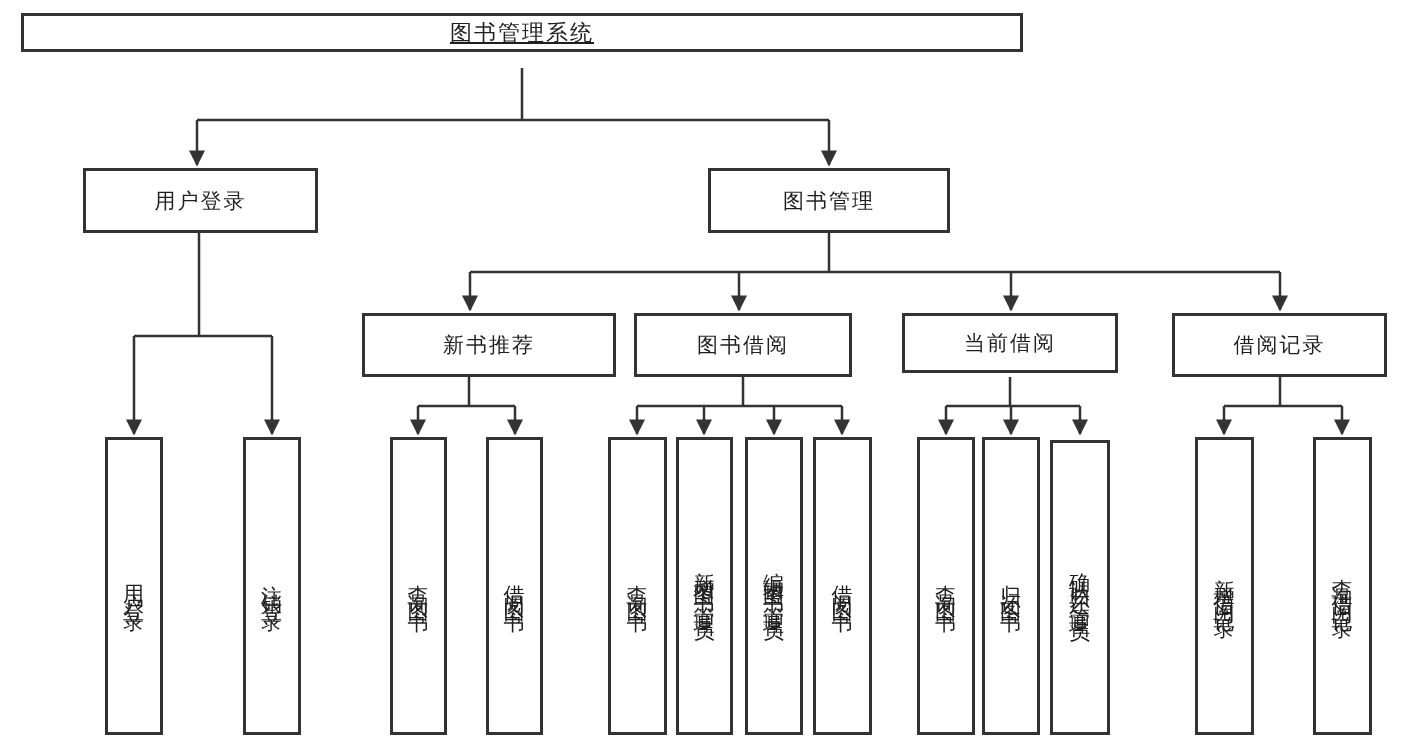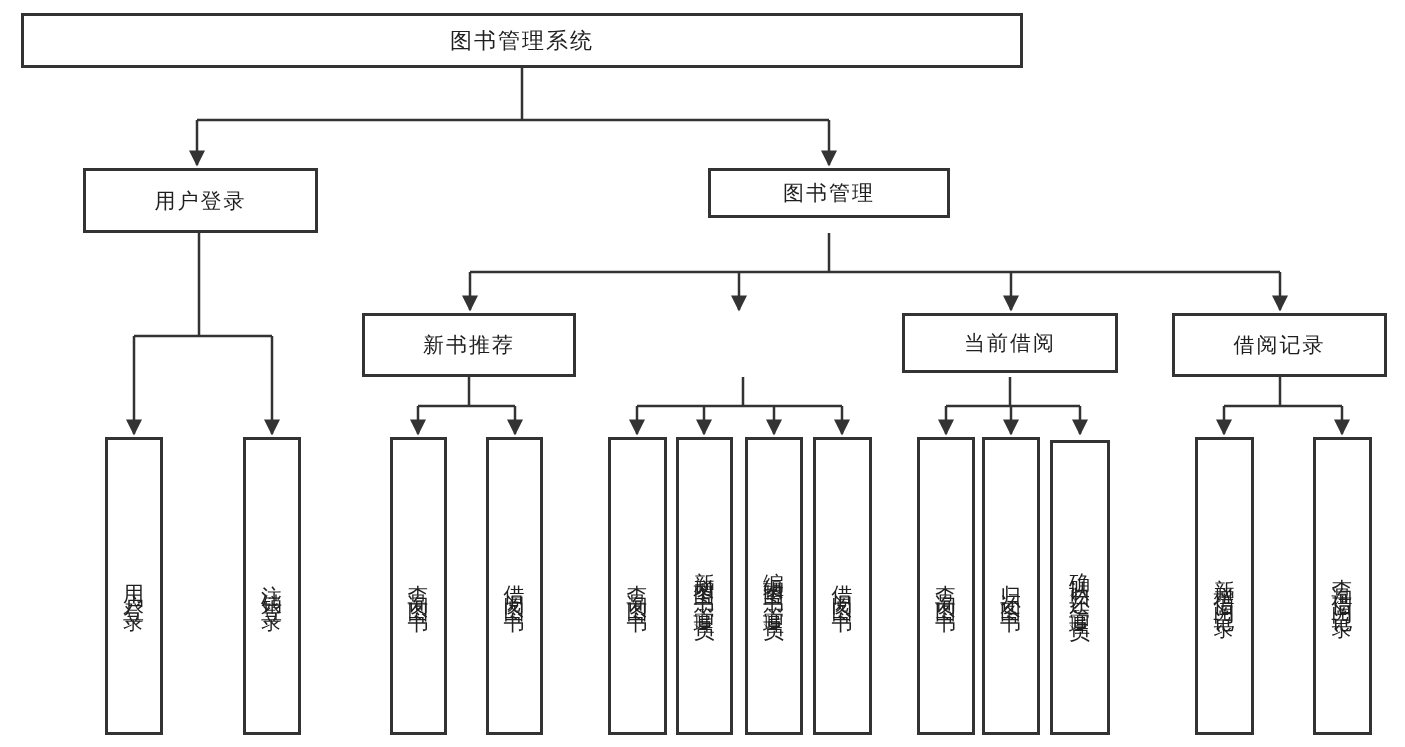--- a/index.html
+++ b/index.html
@@ -98,26 +98,27 @@
       <path d="M774,406 L774,434" marker-end="url(#arrow)"></path>
       <path d="M842,406 L842,434" marker-end="url(#arrow)"></path>
       <path d="M946,406 L946,434" marker-end="url(#arrow)"></path>
       <path d="M1011,406 L1011,434" marker-end="url(#arrow)"></path>
       <path d="M1080,406 L1080,434" marker-end="url(#arrow)"></path>
       <path d="M1224,406 L1224,434" marker-end="url(#arrow)"></path>
       <path d="M1342,406 L1342,434" marker-end="url(#arrow)"></path>
     </g>
   </svg>
 
-  <div class="node root-node" style="left:21px; top:13px; width:1002px; height:55px;">图书管理系统</div>
+  <div class="node root-node" style="left:21px; top:13px; width:1002px; height:39px;text-decoration:underline;">图书管理系统</div>
 
   <div class="node h-node" style="left:83px; top:168px; width:235px; height:65px;">用户登录</div>
-  <div class="node h-node" style="left:708px; top:168px; width:242px; height:50px;">图书管理</div>
+  <div class="node h-node" style="left:708px; top:168px; width:242px; height:65px;">图书管理</div>
 
-  <div class="node h-node" style="left:362px; top:313px; width:214px; height:64px;">新书推荐</div>
+  <div class="node h-node" style="left:362px; top:313px; width:254px; height:64px;">新书推荐</div>
+  <div class="node h-node" style="left:634px; top:313px; width:218px; height:64px;">图书借阅</div>
   <div class="node h-node" style="left:902px; top:313px; width:216px; height:60px;">当前借阅</div>
   <div class="node h-node" style="left:1172px; top:313px; width:215px; height:64px;">借阅记录</div>
 
   <div class="node v-node" style="left:105px; top:437px; width:58px; height:298px;">
     <span>用户登录</span>
   </div>
   <div class="node v-node" style="left:243px; top:437px; width:58px; height:298px;">
     <span>注销登录</span>
   </div>
 

